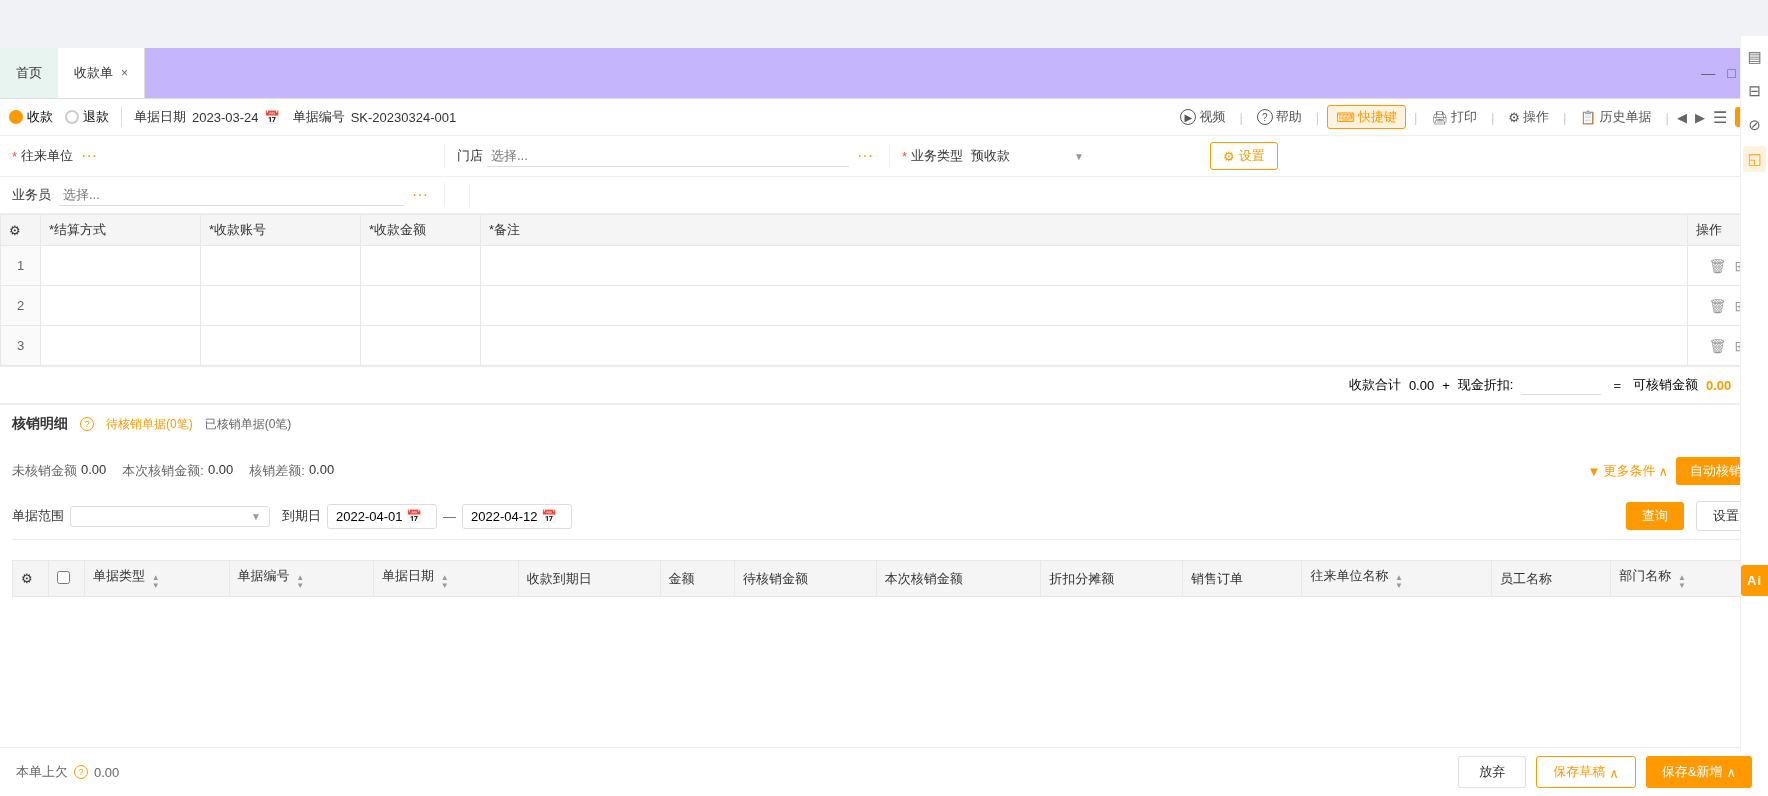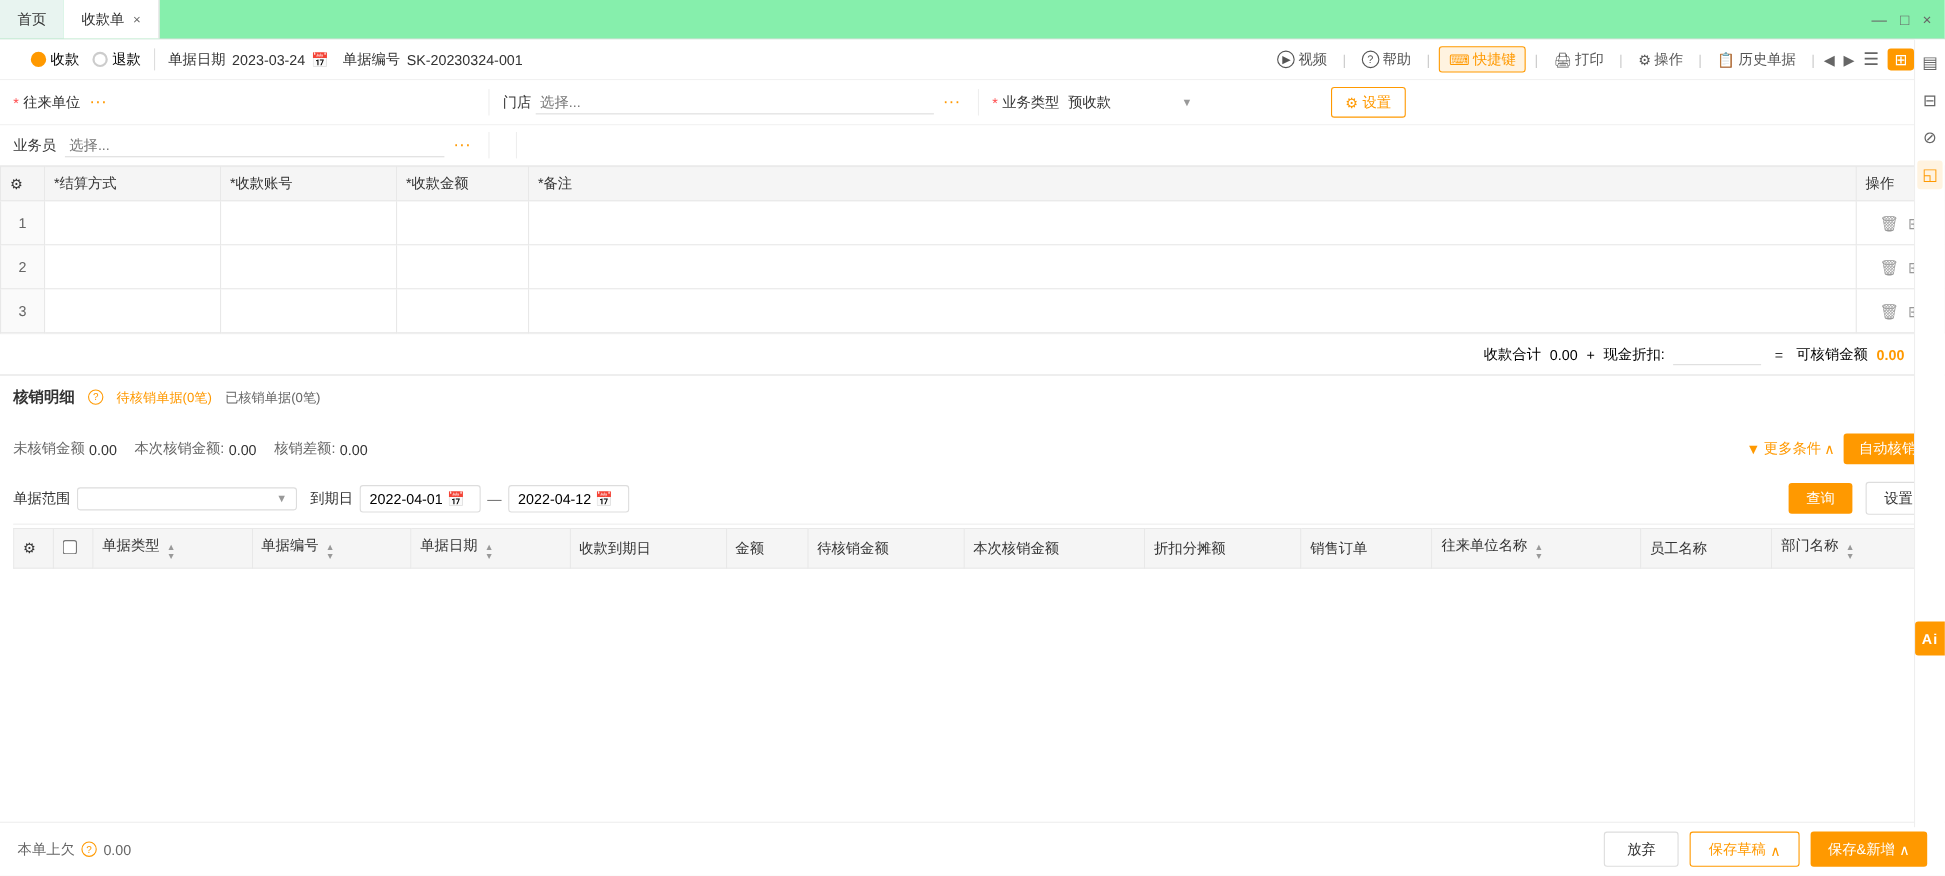--- a/index.html
+++ b/index.html
@@ -1,21 +1,22 @@
 <!DOCTYPE html>
 <html><head>
   <meta charset="utf-8">
   <style>
     * { box-sizing: border-box; margin: 0; padding: 0; font-family: 'Microsoft YaHei', Arial, sans-serif; font-size: 13px; }
     body { background: #f0f2f5; width: 1768px; height: 796px; overflow: hidden; }
 
     
     .tab-bar {
-      display: flex; align-items: center; background: #86efac; height: 36px;
+      display: flex; align-items: center; background: #c4b5fd; height: 51px;
       border-bottom: 1px solid #ddd;
+      margin-top: 48px;
     }
     .tab-home {
       padding: 0 16px; height: 100%; display: flex; align-items: center;
       color: #333; cursor: pointer; background: #e8f4f0;
     }
     .tab-active {
       padding: 0 16px; height: 100%; display: flex; align-items: center;
       background: #fff; color: #333; border-right: 1px solid #ddd;
       position: relative;
     }
@@ -27,21 +28,21 @@
     }
     .tab-bar-right span { cursor: pointer; color: #666; font-size: 14px; padding: 2px 4px; }
 
     
     .main-container {
       background: #fff; height: calc(796px - 36px); display: flex; flex-direction: column;
     }
 
     
     .toolbar {
-      display: flex; align-items: center; padding: 6px 28px; border-bottom: 1px solid #eee;
+      display: flex; align-items: center; padding: 6px 9px; border-bottom: 1px solid #eee;
       gap: 12px; background: #fff; text-align: right;
     }
     .radio-group { display: flex; align-items: center; gap: 12px; }
     .radio-item { display: flex; align-items: center; gap: 4px; cursor: pointer; }
     .radio-dot-active { width: 14px; height: 14px; border-radius: 50%; border: 2px solid #ff9900; background: #ff9900; display: inline-block; }
     .radio-dot { width: 14px; height: 14px; border-radius: 50%; border: 2px solid #ccc; background: #fff; display: inline-block; }
     .toolbar-divider { width: 1px; height: 20px; background: #ddd; }
     .toolbar-field { display: flex; align-items: center; gap: 6px; }
     .toolbar-field label { color: #333; white-space: nowrap; }
     .toolbar-field span { color: #333; }
@@ -98,33 +99,33 @@
     .summary-orange { color: #ff9900; font-weight: bold; min-width: 50px; }
     .summary-eq { color: #333; margin: 0 4px; }
 
     
     .hexiao-section { background: #fff; padding: 10px 12px; border-bottom: 1px solid #eee; flex: 1; overflow-y: auto; }
     .hexiao-title { display: flex; align-items: center; gap: 12px; margin-bottom: 24px; }
     .hexiao-title h3 { font-size: 14px; font-weight: bold; color: #333; }
     .hexiao-tab { color: #ff9900; cursor: pointer; font-size: 12px; }
     .hexiao-tab-inactive { color: #666; cursor: pointer; font-size: 12px; }
     .hexiao-info { display: flex; align-items: center; gap: 16px; margin-bottom: 8px; }
-    .hexiao-info-item { display: flex; align-items: flex-end; gap: 4px; color: #666; font-size: 12px; }
+    .hexiao-info-item { display: flex; align-items: flex-start; gap: 4px; color: #666; font-size: 12px; }
     .hexiao-info-value { color: #333; }
     .hexiao-right { margin-left: auto; display: flex; align-items: center; gap: 8px; }
     .more-conditions { color: #ff9900; cursor: pointer; font-size: 12px; display: flex; align-items: center; gap: 3px; }
     .auto-hexiao-btn {
       background: #ff9900; color: #fff; border: none; border-radius: 3px;
       padding: 5px 14px; cursor: pointer; font-size: 13px;
     }
 
     
     .filter-row {
       display: flex; align-items: center; gap: 12px; padding: 8px 0;
-      border-bottom: 1px solid #eee; margin-bottom: 3px;
+      border-bottom: 1px solid #eee; margin-bottom: 20px;
     }
     .filter-field { display: flex; align-items: center; gap: 6px; }
     .filter-label { color: #333; white-space: nowrap; }
     .filter-select-box {
       border: 1px solid #ddd; border-radius: 3px; padding: 4px 8px; min-width: 200px;
       display: flex; align-items: center; justify-content: space-between; cursor: pointer;
       background: #fff;
     }
     .filter-date-input {
       border: 1px solid #ddd; border-radius: 3px; padding: 4px 8px; width: 110px;

